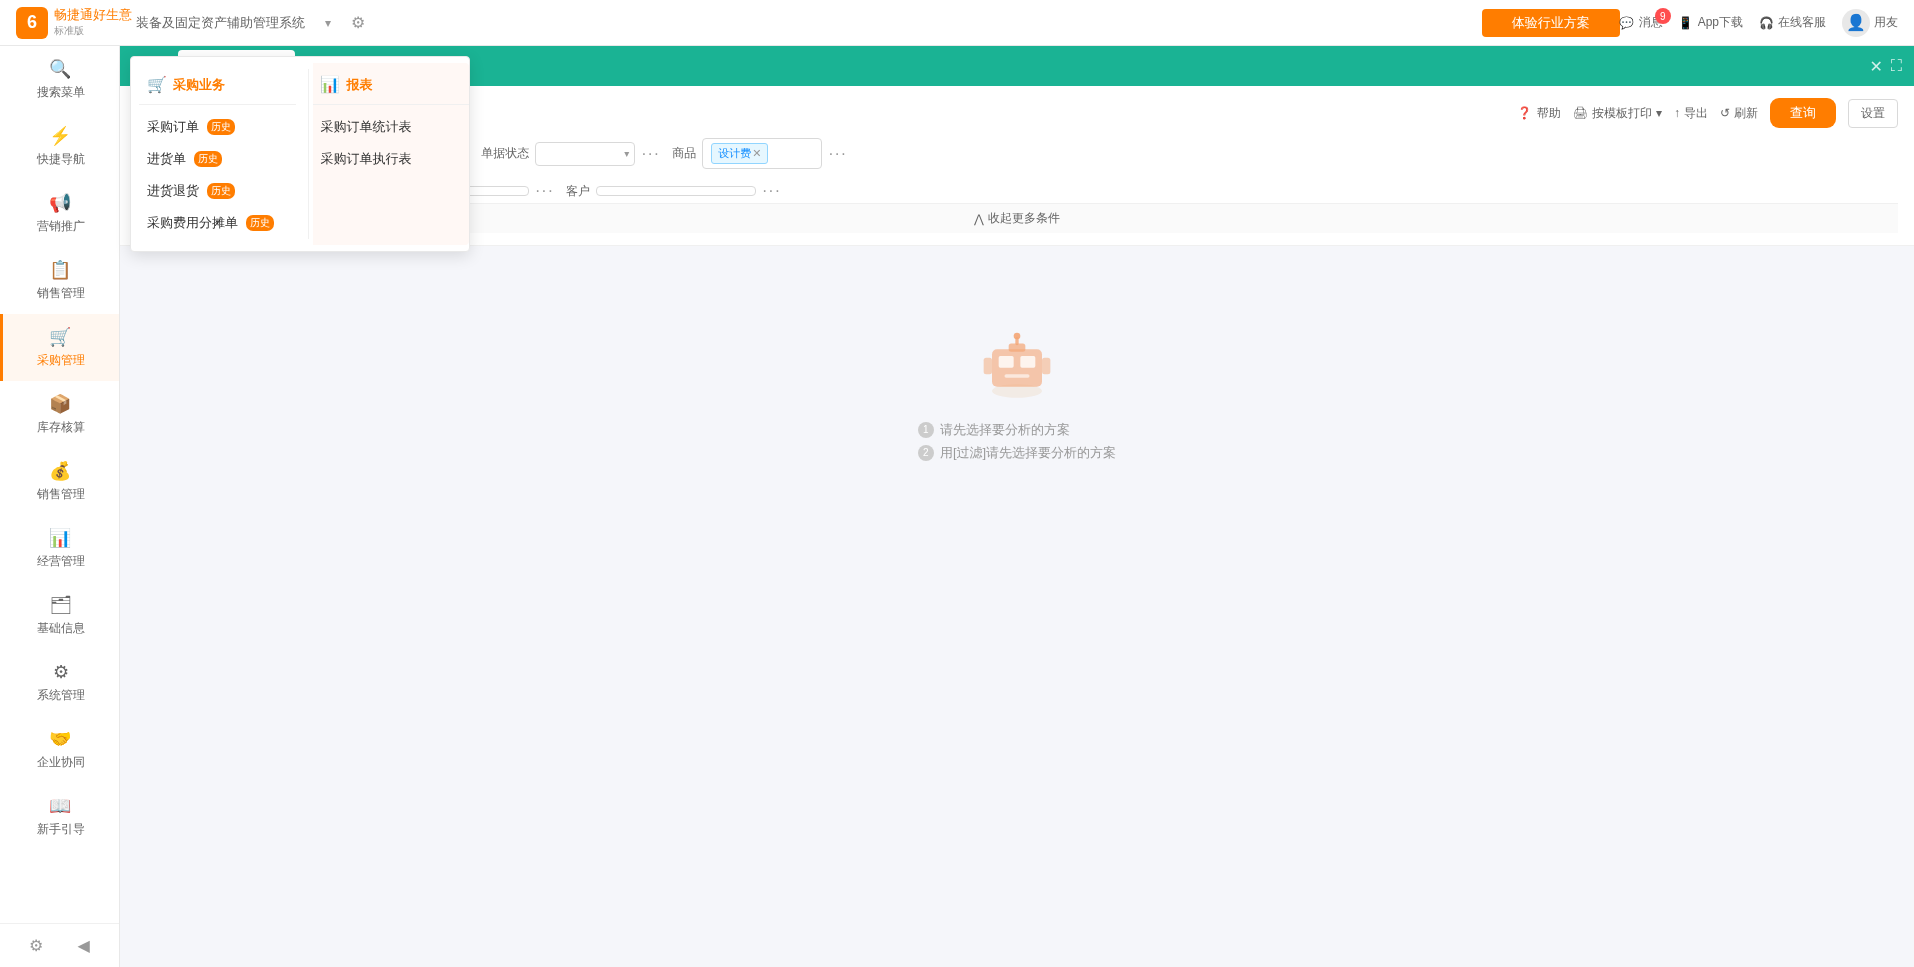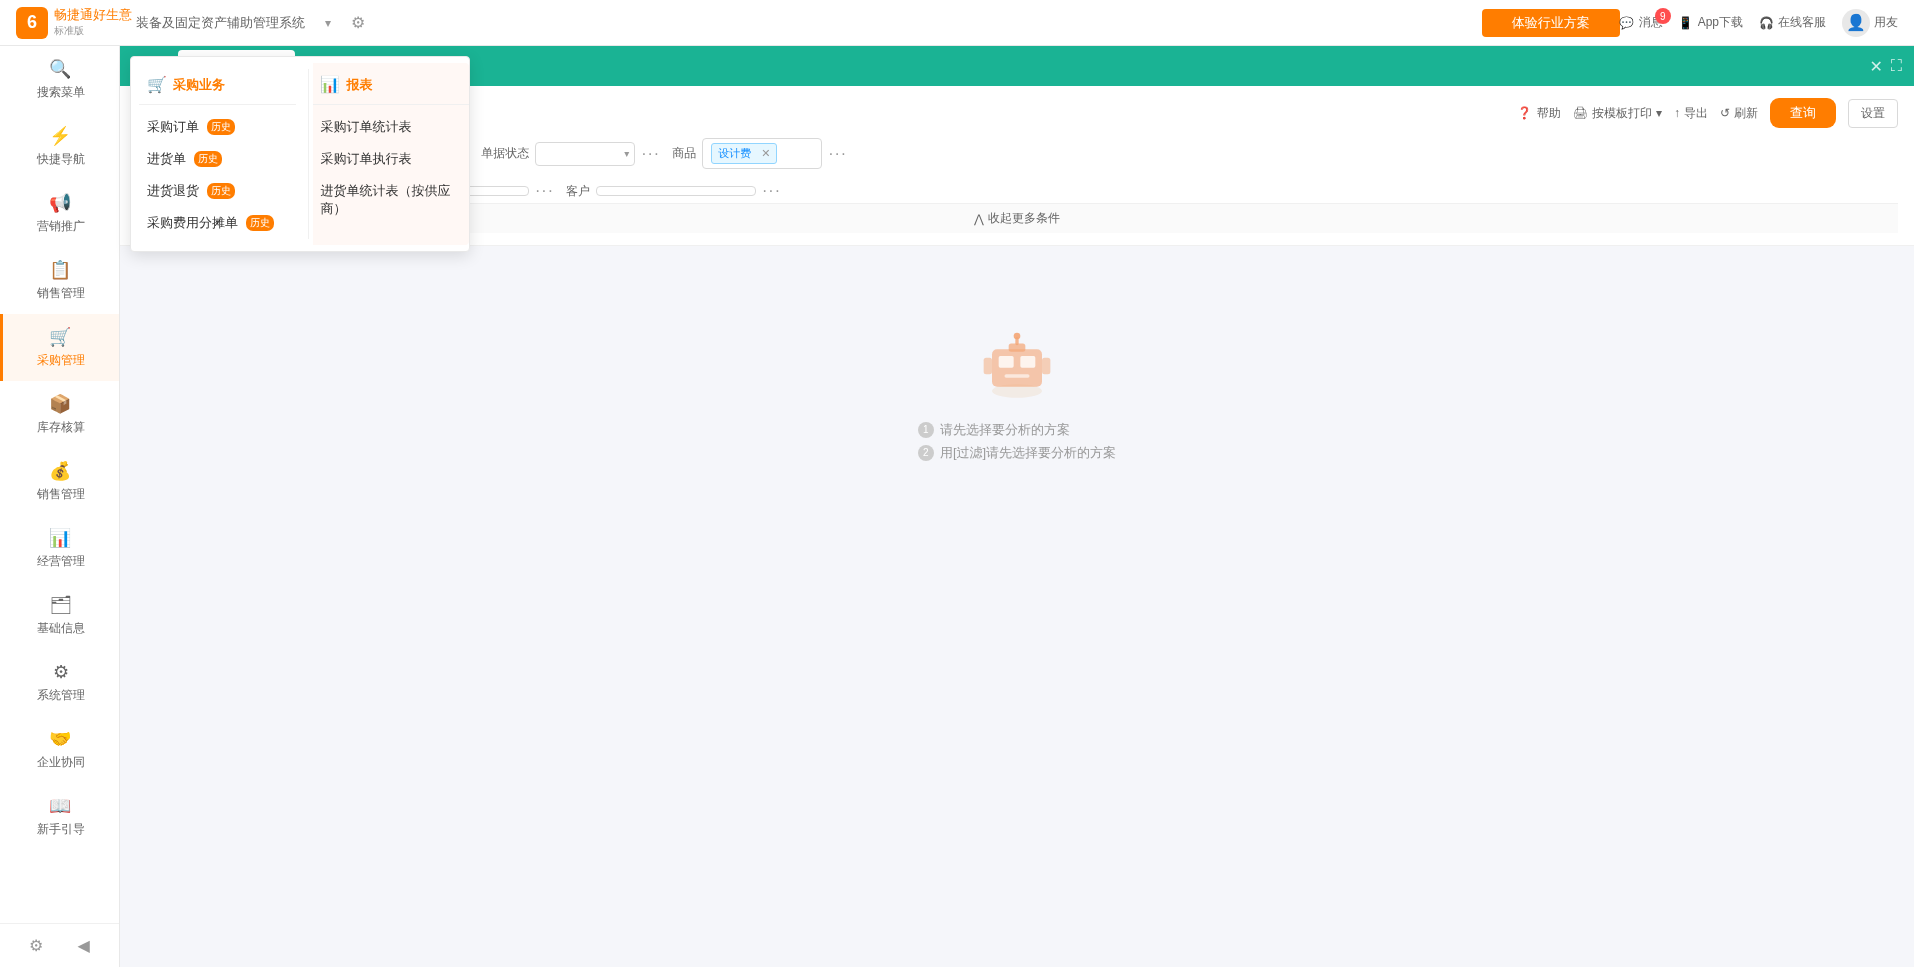--- a/index.html
+++ b/index.html
@@ -54,21 +54,21 @@
     .filter-toolbar { display: flex; align-items: center; justify-content: flex-end; gap: 12px; margin-bottom: 10px; }
     .filter-toolbar-btn { display: flex; align-items: center; gap: 4px; color: #666; font-size: 12px; cursor: pointer; }
     .query-btn { background: #ff7d00; color: #fff; border: none; border-radius: 9px; padding: 6px 20px; font-size: 13px; cursor: pointer; }
     .settings-btn { border: 1px solid #d9d9d9; background: #fff; color: #666; border-radius: 4px; padding: 5px 12px; font-size: 12px; cursor: pointer; }
 
     .filter-rows { display: flex; flex-direction: column; gap: 10px; }
     .filter-row { display: flex; align-items: center; gap: 12px; flex-wrap: wrap; }
     .filter-item { display: flex; align-items: center; gap: 6px; }
     .filter-label { color: #666; font-size: 12px; white-space: nowrap; }
     .filter-input { border: 1px solid #d9d9d9; border-radius: 4px; padding: 4px 8px; font-size: 12px; color: #333; background: #fff; min-width: 120px; cursor: pointer; display: flex; align-items: center; gap: 4px; }
-    .filter-tag { background: #e6f7ff; border: 1px solid #91d5ff; border-radius: 3px; padding: 2px 6px; font-size: 11px; color: #1890ff; display: flex; align-items: center; gap: 10px; }
+    .filter-tag { background: #e6f7ff; border: 1px solid #91d5ff; border-radius: 3px; padding: 2px 6px; font-size: 11px; color: #1890ff; display: flex; align-items: center; gap: 1px; }
     .filter-tag .close { color: #999; cursor: pointer; }
     .date-range { display: flex; align-items: center; gap: 4px; font-size: 12px; color: #333; border: 1px solid #d9d9d9; border-radius: 4px; padding: 4px 8px; background: #fff; }
     .filter-select { border: 1px solid #d9d9d9; border-radius: 4px; padding: 4px 24px 4px 8px; font-size: 12px; color: #333; background: #fff; appearance: none; min-width: 100px; cursor: pointer; position: relative; }
     .select-wrapper { position: relative; display: inline-flex; align-items: center; }
     .select-wrapper::after { content: '▾'; position: absolute; right: 6px; color: #999; font-size: 10px; pointer-events: none; }
     .dots-btn { color: #999; cursor: pointer; font-size: 16px; letter-spacing: 1px; }
     .collapse-bar { display: flex; align-items: center; justify-content: center; background: #fafafa; border-top: 1px solid #f0f0f0; padding: 6px; cursor: pointer; color: #666; font-size: 12px; gap: 4px; }
 
     
     .empty-state { display: flex; flex-direction: column; align-items: center; justify-content: center; padding: 80px; gap: 12px; }
@@ -346,19 +346,16 @@
         <div class="dropdown-col-title">
           <span class="col-icon">📊</span>
           <span>报表</span>
         </div>
         <div class="dropdown-menu-item">
           <span>采购订单统计表</span>
         </div>
         <div class="dropdown-menu-item">
           <span>采购订单执行表</span>
         </div>
-        <div class="dropdown-menu-item">
-          <span>进货单统计表（按供应商）</span>
-        </div>
       </div>
     </div>
   </div>
 </div>
 
 </body></html>

